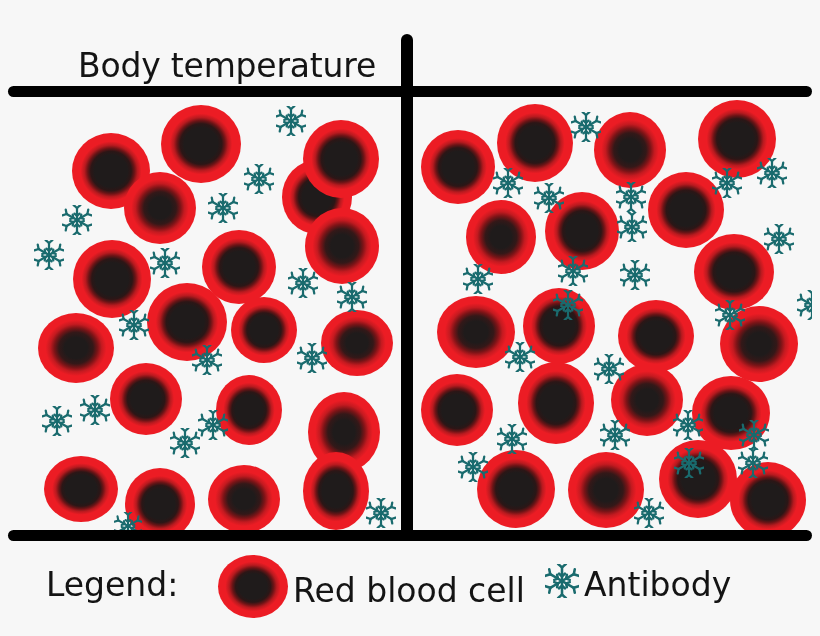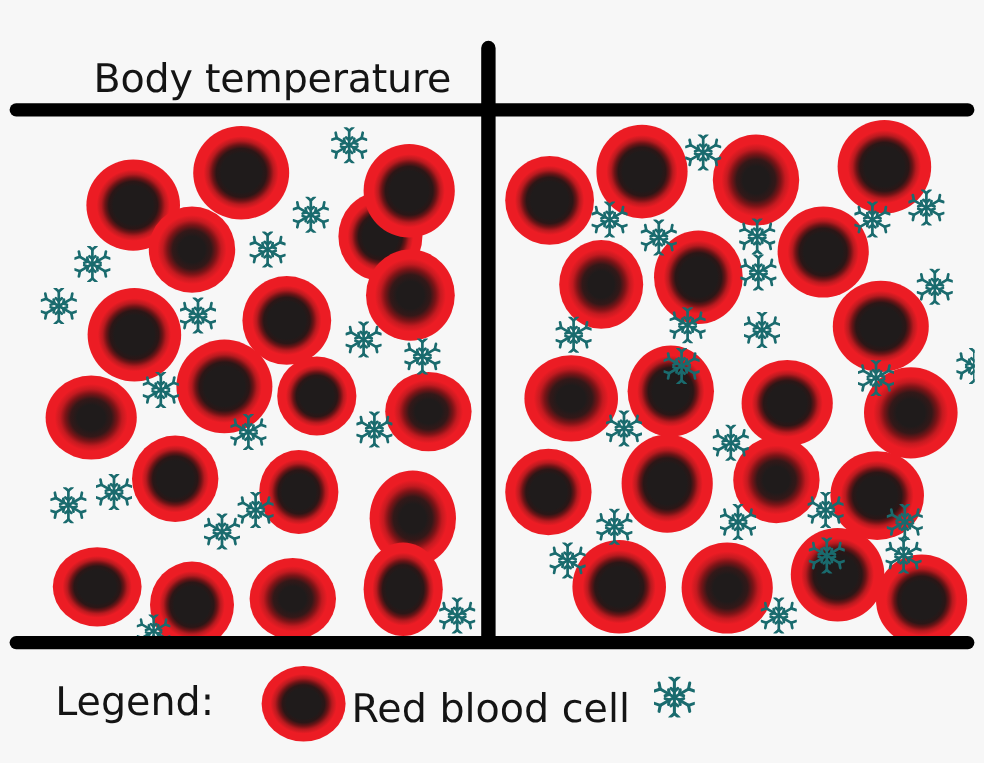--- a/index.html
+++ b/index.html
@@ -1606,20 +1606,21 @@
             <line x1="11.362693304105356" y1="12.900000000000002" x2="8.165885295310979" y2="13.982147658551332"></line>
             <line x1="11.362693304105356" y1="12.900000000000002" x2="10.701456662659462" y2="9.59040922408686"></line>
           </g>
         </svg>
       </div>
     </div>
 
   <div id="legend">
     <div class="legend-text" id="legend-label">Legend:</div>
     <div class="legend-text" id="legend-rbc-text">Red blood cell</div>
+    <div class="legend-text" id="legend-ab-text">Antibody</div>
   </div>
   <div id="legend-rbc-swatch"></div>
   <div id="legend-ab-swatch"><svg width="34" height="34" viewBox="0 0 34 34">
     <g stroke="#1A6B6E" stroke-width="2.55" stroke-linecap="round" fill="none">
           <line x1="17" y1="17" x2="17" y2="3.3999999999999986"></line>
           <line x1="17" y1="3.3999999999999986" x2="13.168469933784507" y2="0.03408595598658959"></line>
           <line x1="17" y1="3.3999999999999986" x2="20.831530066215493" y2="0.03408595598658959"></line>
           <line x1="17" y1="12.239999999999998" x2="14.12635245033838" y2="9.715564466989942"></line>
           <line x1="17" y1="12.239999999999998" x2="19.87364754966162" y2="9.715564466989942"></line>
           <line x1="17" y1="17" x2="28.777945491468365" y2="10.2"></line>

